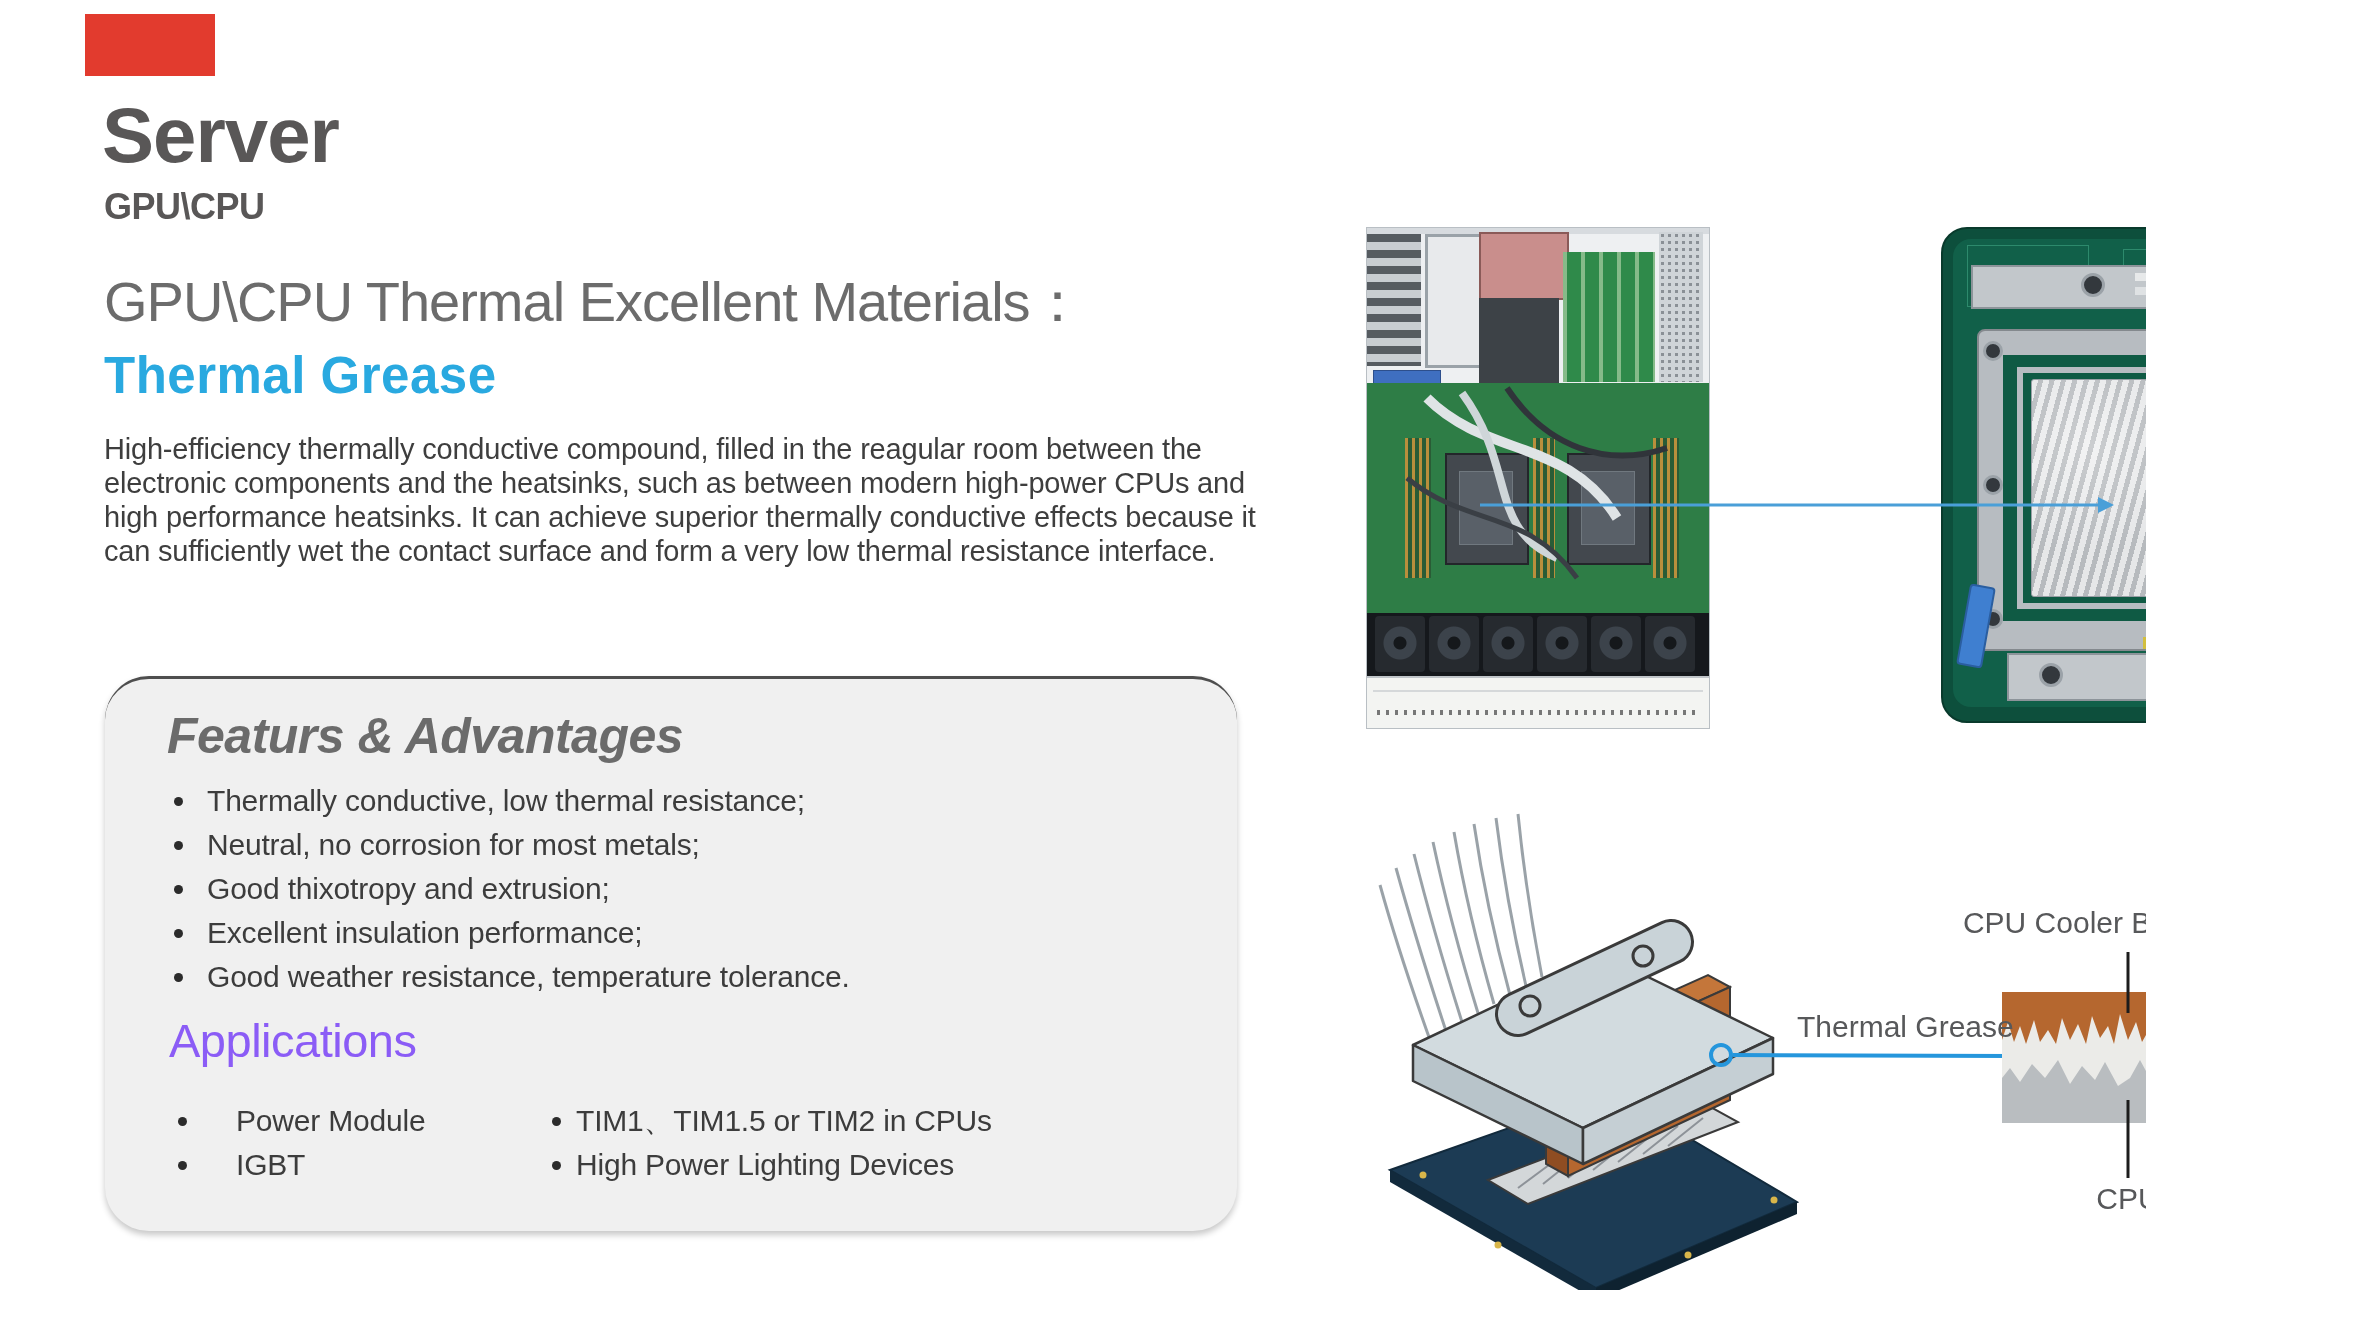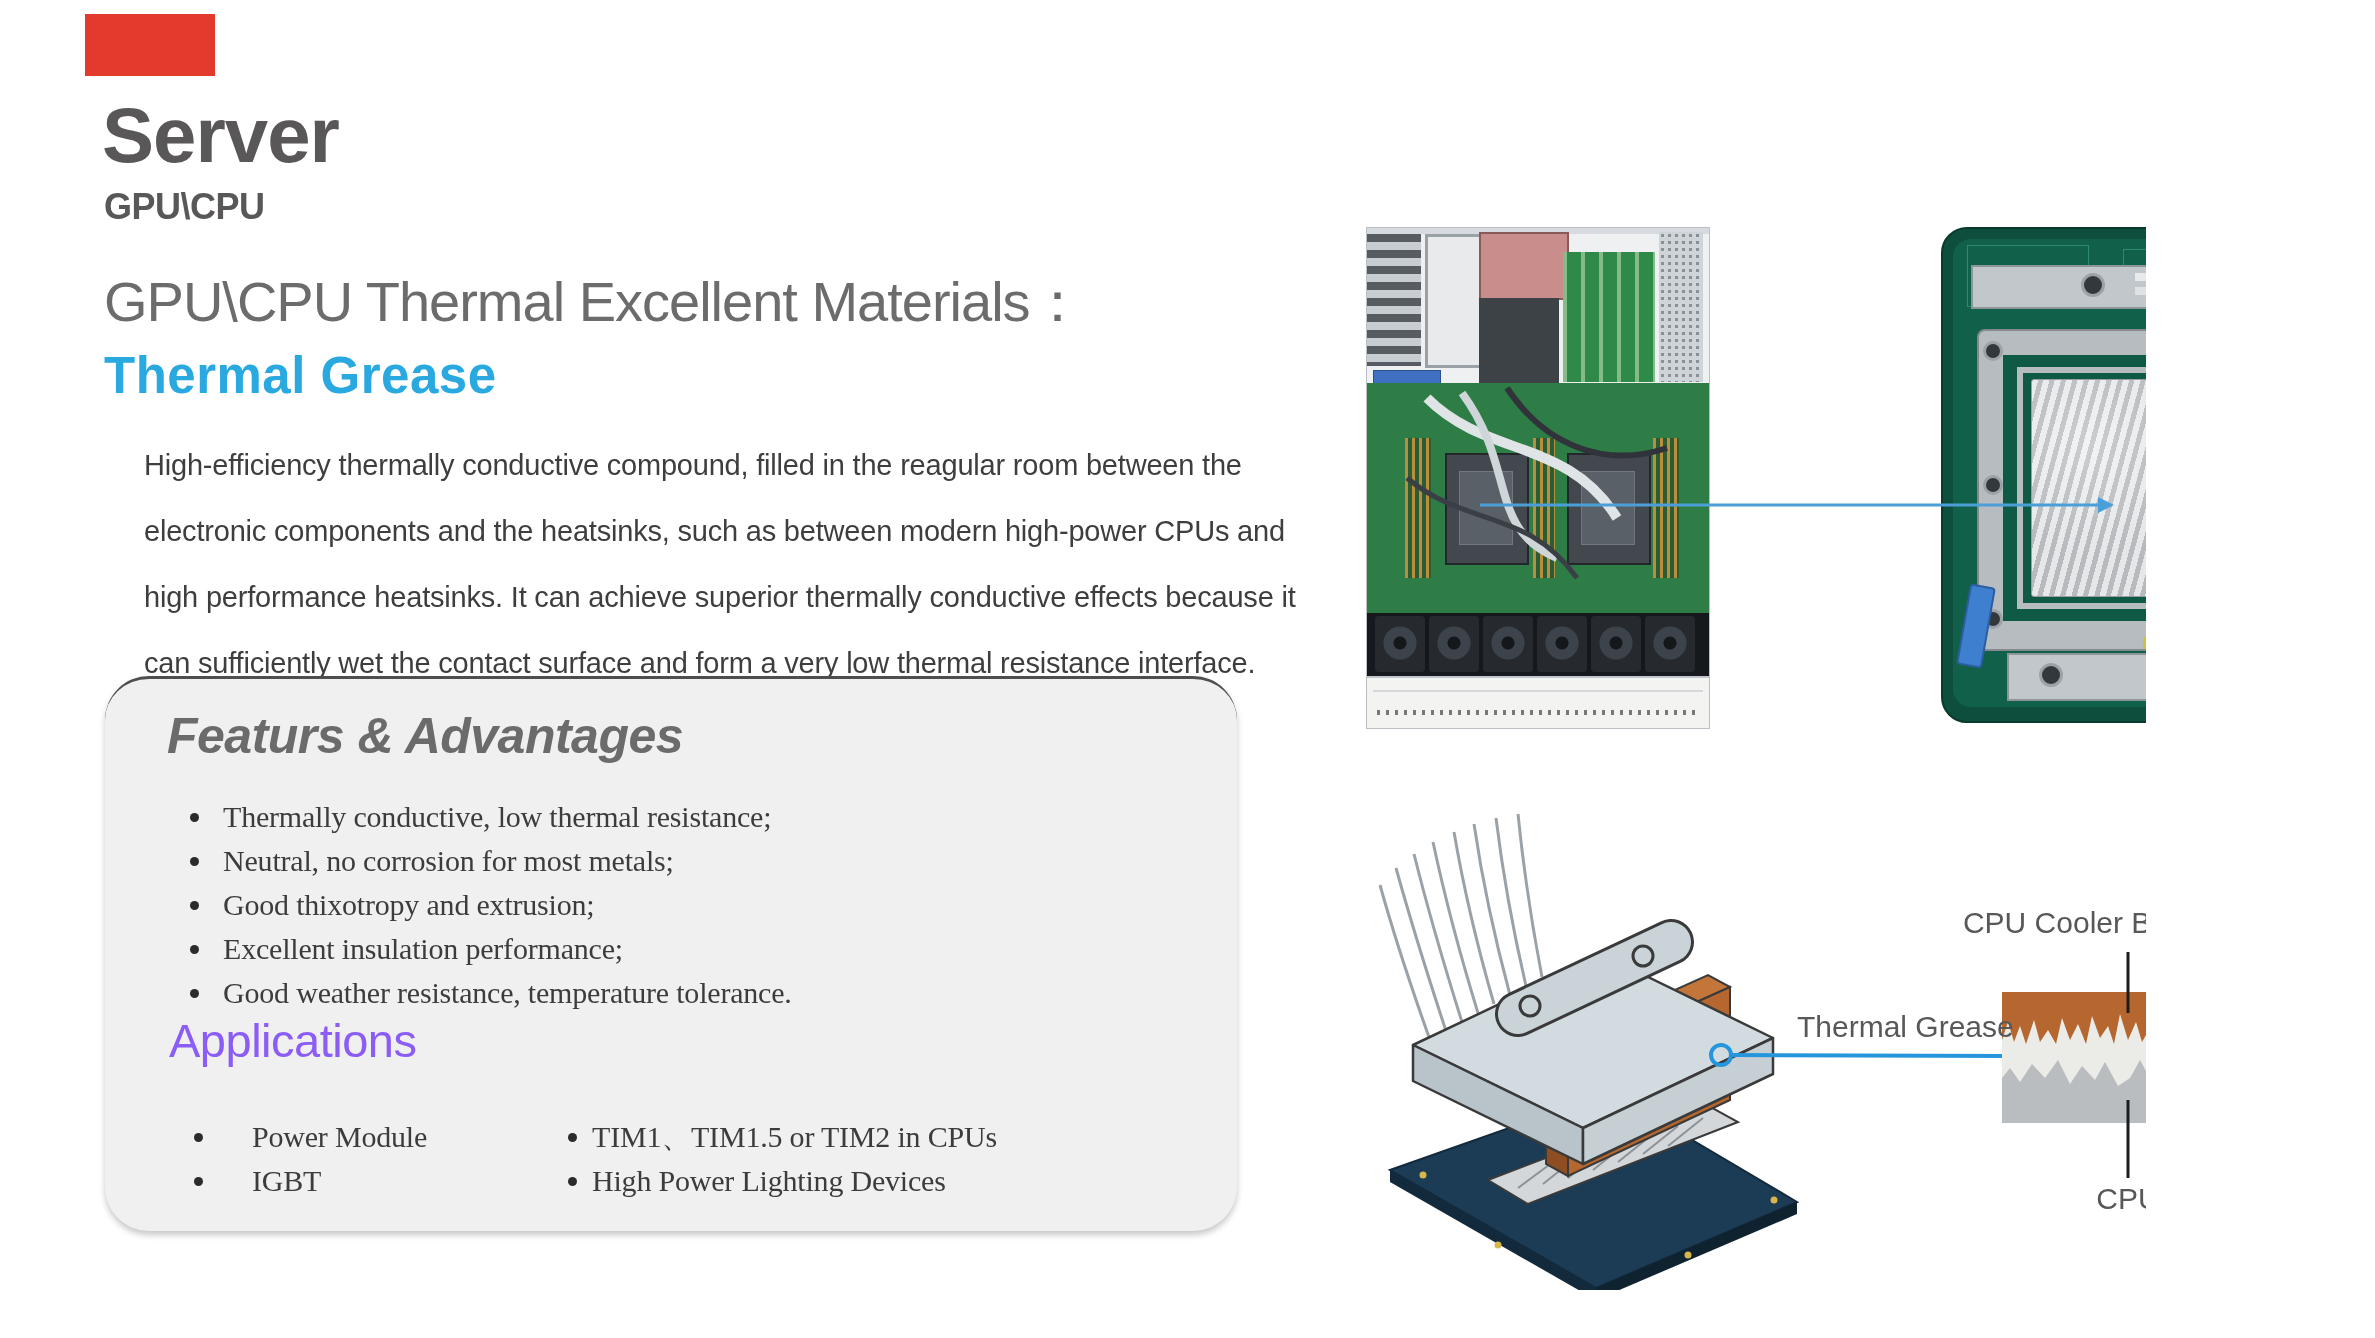--- a/index.html
+++ b/index.html
@@ -6,29 +6,29 @@
   .page{position:relative;width:2146px;height:1338px;background:#ffffff;overflow:hidden;
         font-family:"Liberation Sans",sans-serif;color:#3e3e3e;}
   .abs{position:absolute;}
 
   
   .corner-tag{left:85px;top:14px;width:130px;height:62px;background:#e23b2e;}
   .title{left:102px;top:96px;font-size:78px;font-weight:bold;color:#595757;letter-spacing:-1px;line-height:1;}
   .subtitle{left:104px;top:189px;font-size:36px;font-weight:bold;color:#595757;letter-spacing:-0.5px;line-height:1;}
   .section-heading{left:104px;top:274px;font-size:56px;font-weight:400;color:#6c6c6c;letter-spacing:-1px;line-height:1;}
   .product-name{left:104px;top:350px;font-size:51px;font-weight:bold;color:#29a9e0;letter-spacing:0.5px;line-height:1;}
-  .description{left:104px;top:432px;width:1190px;font-size:29px;line-height:66px;
-               color:#3e3e3e;letter-spacing:-0.2px;margin-left:40px;}
+  .description{left:104px;top:432px;width:1190px;font-size:29px;line-height:34px;
+               color:#3e3e3e;letter-spacing:-0.2px;}
 
   
   .features-box{left:105px;top:676px;width:1132px;height:552px;background:#f0f0f0;
                 border-radius:44px;border-top:3px solid #4e4e4e;
                 box-shadow:0 4px 6px rgba(0,0,0,0.22);}
   .fb-title{left:62px;top:32px;font-size:50px;font-weight:bold;color:#6b6b6b;letter-spacing:-0.5px;line-height:1;font-style:italic;}
-  ul.blist{list-style:none;margin:16px;padding:0;font-family:Liberation Serif, serif;}
+  ul.blist{list-style:none;margin:0;padding:0;}
   ul.blist li{display:flex;align-items:baseline;font-size:30px;color:#3c3c3c;line-height:44px;letter-spacing:-0.2px;}
   .b-dot{flex:0 0 auto;width:9px;height:9px;border-radius:50%;background:#2b2b2b;
          align-self:center;margin-right:24px;}
   .fb-list{left:69px;top:100px;}
   .app-title{left:64px;top:338px;font-size:47px;font-weight:400;color:#8b5cf6;letter-spacing:-0.5px;line-height:1;}
   .app-col{top:420px;}
   .app-col li{line-height:45px;}
   .app-col1{left:73px;}
   .app-col1 .b-dot{margin-right:49px;}
   .app-col2{left:447px;}

